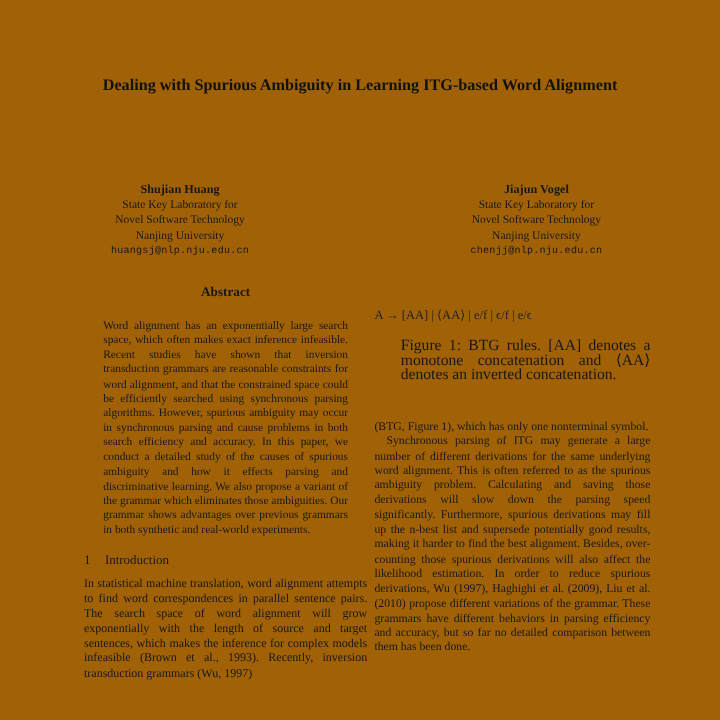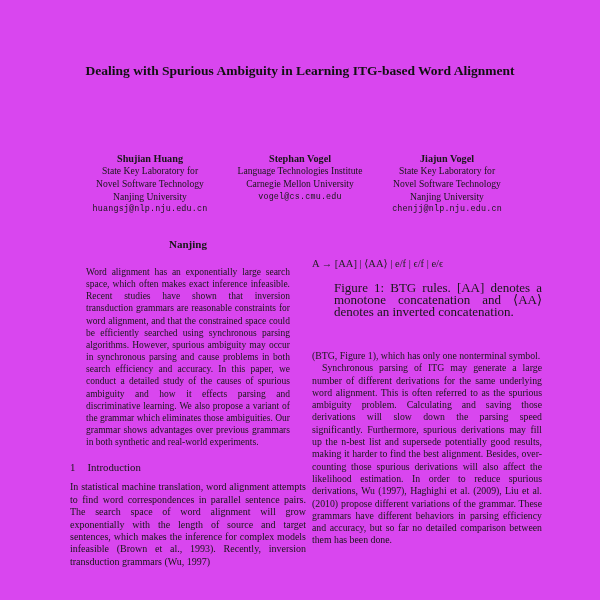--- a/index.html
+++ b/index.html
@@ -11,21 +11,21 @@
     width: 600px;
     height: 600px;
     overflow: hidden;
     position: relative;
     font-family: "Liberation Serif", "DejaVu Serif", serif;
     color: #171717;
   }
   .page {
     position: absolute;
     inset: 0;
-    background: #d946ef;
+    background: #a16207;
   }
   .paper-title {
     position: absolute;
     top: 62px;
     left: 0;
     width: 600px;
     text-align: center;
     font-weight: bold;
     font-size: 13.5px;
     line-height: 17px;
@@ -140,40 +140,33 @@
   <div class="authors-row">
 
     <div class="author-col c1">
       <div class="author-name">Shujian Huang</div>
       <div class="author-aff">State Key Laboratory for</div>
       <div class="author-aff">Novel Software Technology</div>
       <div class="author-aff">Nanjing University</div>
       <div class="author-email">huangsj@nlp.nju.edu.cn</div>
     </div>
 
-    <div class="author-col c2">
-      <div class="author-name">Stephan Vogel</div>
-      <div class="author-aff">Language Technologies Institute</div>
-      <div class="author-aff">Carnegie Mellon University</div>
-      <div class="author-aff"></div>
-      <div class="author-email">vogel@cs.cmu.edu</div>
-    </div>
 
     <div class="author-col c3">
       <div class="author-name">Jiajun Vogel</div>
       <div class="author-aff">State Key Laboratory for</div>
       <div class="author-aff">Novel Software Technology</div>
       <div class="author-aff">Nanjing University</div>
       <div class="author-email">chenjj@nlp.nju.edu.cn</div>
     </div>
 
   </div>
 
   <div class="col-left">
-    <div class="abstract-heading">Nanjing</div>
+    <div class="abstract-heading">Abstract</div>
     <div class="abstract-body">Word alignment has an exponentially large search space, which often makes exact inference infeasible. Recent studies have shown that inversion transduction grammars are reasonable constraints for word alignment, and that the constrained space could be efficiently searched using synchronous parsing algorithms. However, spurious ambiguity may occur in synchronous parsing and cause problems in both search efficiency and accuracy. In this paper, we conduct a detailed study of the causes of spurious ambiguity and how it effects parsing and discriminative learning. We also propose a variant of the grammar which eliminates those ambiguities. Our grammar shows advantages over previous grammars in both synthetic and real-world experiments.</div>
     <div class="section-heading">
       <span class="sec-num">1</span><span>Introduction</span>
     </div>
     <div class="intro-body">In statistical machine translation, word alignment attempts to find word correspondences in parallel sentence pairs. The search space of word alignment will grow exponentially with the length of source and target sentences, which makes the inference for complex models infeasible (Brown et al., 1993). Recently, inversion transduction grammars (Wu, 1997)</div>
   </div>
 
   <div class="col-right">
     <div class="figure-formula">A → [AA] | ⟨AA⟩ | e/f | ϵ/f | e/ϵ</div>
     <div class="figure-caption">Figure 1: BTG rules. [AA] denotes a monotone concatenation and ⟨AA⟩ denotes an inverted concatenation.</div>

